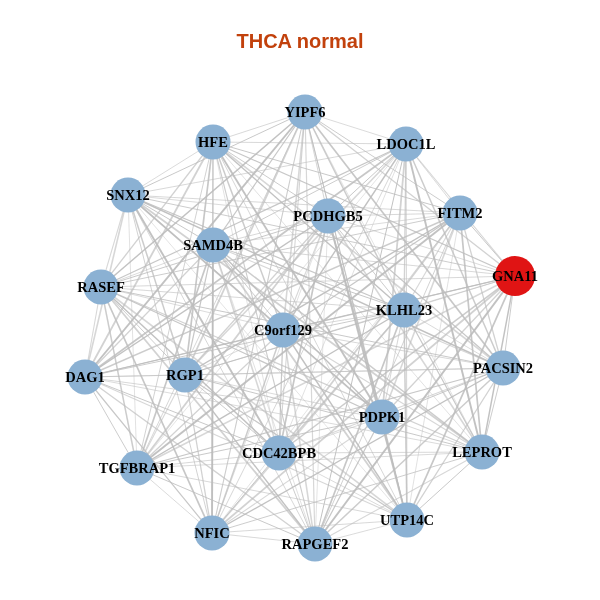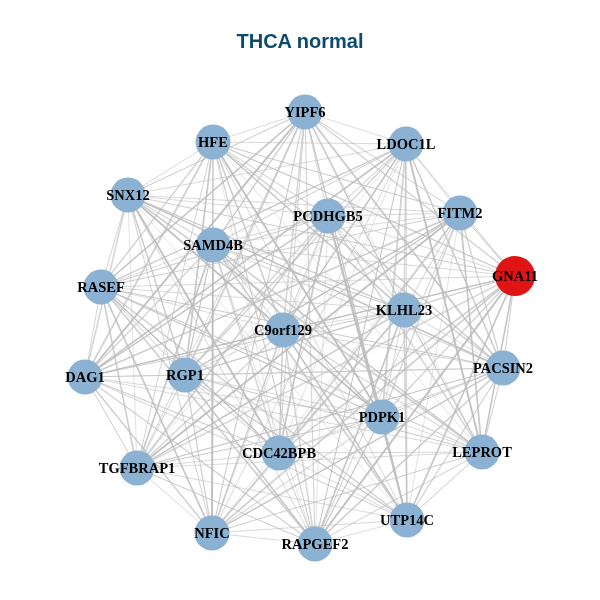--- a/index.html
+++ b/index.html
@@ -37,21 +37,21 @@
     font-family: "Liberation Serif", serif;
     font-weight: bold;
     font-size: 14.5px;
     fill: #000000;
   }
 </style>
 </head>
 <body>
 
 <div class="stage">
-  <div class="figure-title" style="color: #0c4a6e;">THCA normal</div>
+  <div class="figure-title" style="color: #c2410c;">THCA normal</div>
 
   <svg class="network" width="600" height="600" viewBox="0 0 600 600" xmlns="http://www.w3.org/2000/svg">
     <g id="edge-layer">
         <line x1="305" y1="112" x2="213" y2="142" stroke="#BDBDBD" stroke-width="0.70" opacity="0.84"></line>
         <line x1="305" y1="112" x2="406" y2="144" stroke="#BDBDBD" stroke-width="0.80" opacity="0.68"></line>
         <line x1="305" y1="112" x2="128" y2="195" stroke="#BDBDBD" stroke-width="0.90" opacity="0.92"></line>
         <line x1="305" y1="112" x2="460" y2="213" stroke="#BDBDBD" stroke-width="1.00" opacity="0.76"></line>
         <line x1="305" y1="112" x2="328" y2="216" stroke="#BDBDBD" stroke-width="1.10" opacity="0.60"></line>
         <line x1="305" y1="112" x2="213" y2="245" stroke="#BDBDBD" stroke-width="1.20" opacity="0.84"></line>
         <line x1="305" y1="112" x2="515" y2="276" stroke="#BDBDBD" stroke-width="1.30" opacity="0.68"></line>

